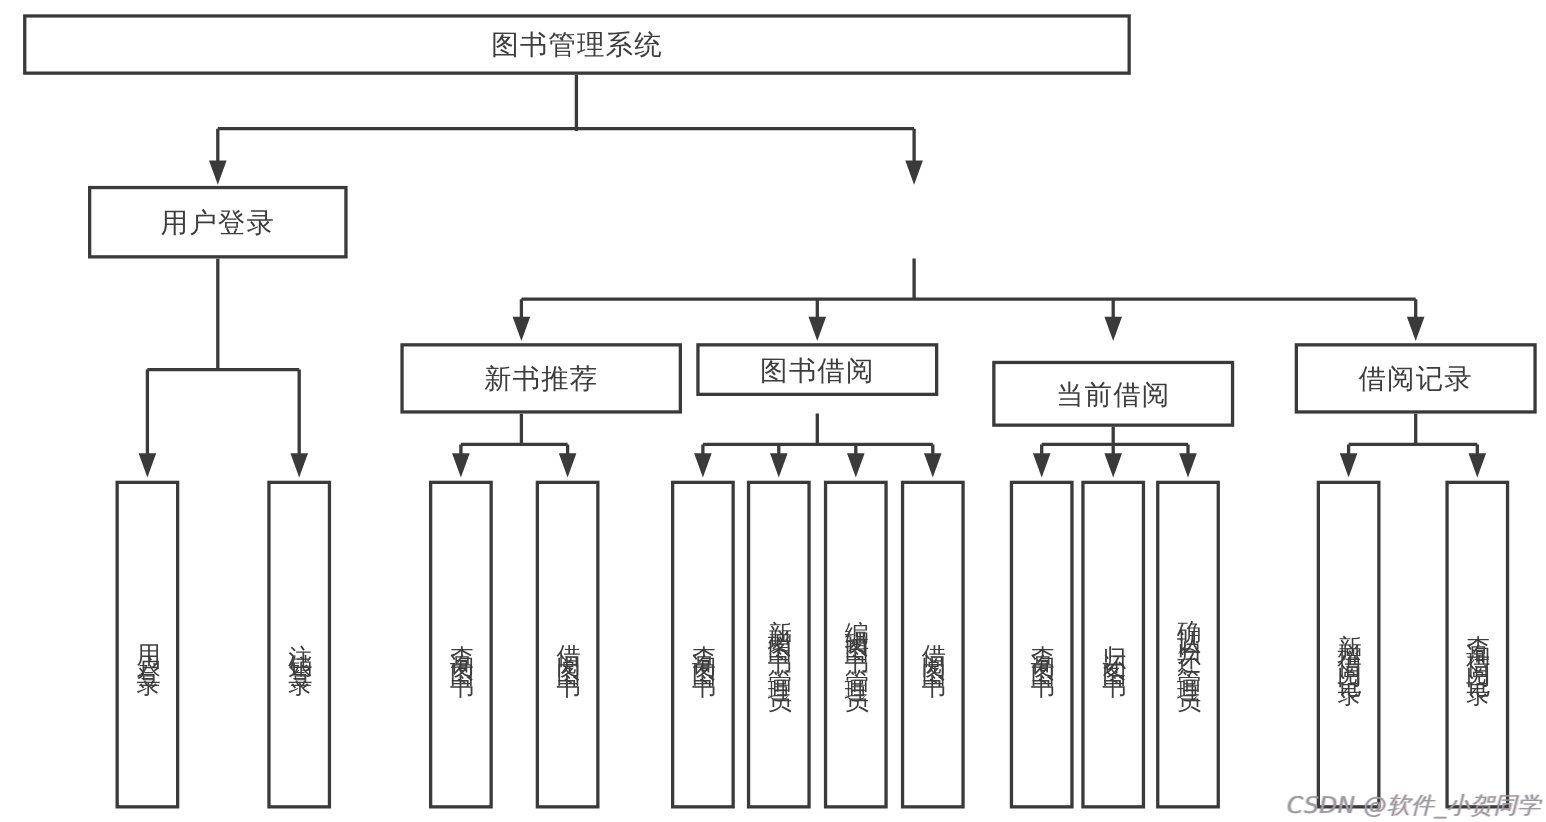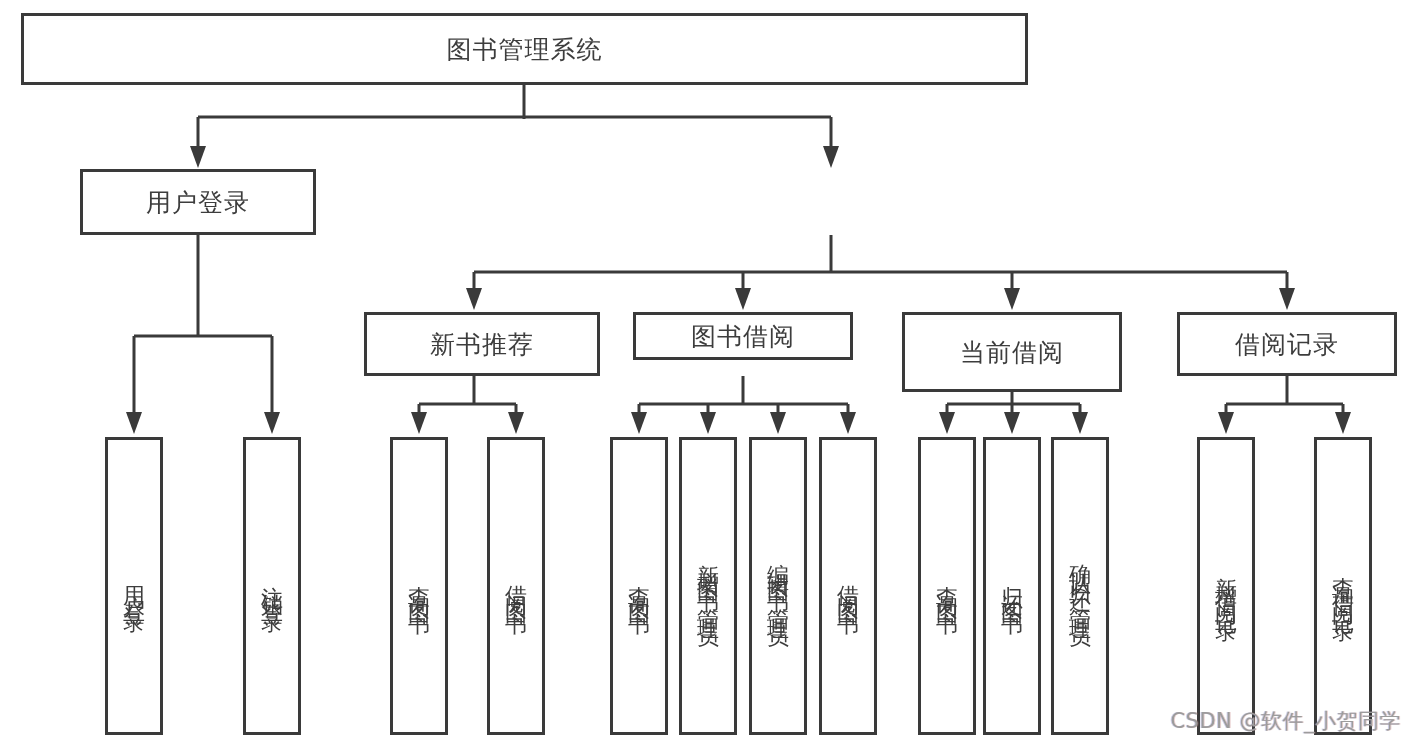--- a/index.html
+++ b/index.html
@@ -47,27 +47,28 @@
     writing-mode: vertical-rl;
     text-orientation: mixed;
     font-size: 22px;
     letter-spacing: 9px;
     color: var(--text);
     line-height: 1;
   }
   .watermark {
     position: absolute;
     right: 4px;
-    bottom: 12px;
+    bottom: 1px;
     font-size: 21px;
     color: var(--wm);
     letter-spacing: 0.5px;
     z-index: 3;
     text-shadow: 1px 0 rgba(190,120,120,0.35), -1px 0 rgba(120,120,190,0.35);
     white-space: nowrap;
+    font-style: italic;
   }
 </style>
 </head>
 <body>
 
 <div class="canvas">
 
   <svg class="connectors" viewBox="0 0 1405 747" xmlns="http://www.w3.org/2000/svg">
 
     <path d="M524 68 V119 M198 117 H831 M198 117 V150 M831 117 V150"></path>
@@ -97,35 +98,35 @@
     <path d="M1012 376 V404 M947 404 H1080 M947 404 V414 M1012 404 V414 M1080 404 V414"></path>
     <polygon points="939,412 955,412 947,434"></polygon>
     <polygon points="1004,412 1020,412 1012,434"></polygon>
     <polygon points="1072,412 1088,412 1080,434"></polygon>
 
     <path d="M1287 376 V404 M1226 404 H1343 M1226 404 V414 M1343 404 V414"></path>
     <polygon points="1218,412 1234,412 1226,434"></polygon>
     <polygon points="1335,412 1351,412 1343,434"></polygon>
   </svg>
 
-  <div class="node" style="left:21px;top:13px;width:1007px;height:72px">
+  <div class="node" style="left:21px;top:13px;width:1007px;height:55px">
     <span class="hlabel">图书管理系统</span>
   </div>
 
   <div class="node" style="left:80px;top:169px;width:236px;height:66px">
     <span class="hlabel">用户登录</span>
   </div>
 
-  <div class="node" style="left:364px;top:312px;width:236px;height:64px">
+  <div class="node" style="left:364px;top:312px;width:256px;height:64px">
     <span class="hlabel">新书推荐</span>
   </div>
   <div class="node" style="left:633px;top:312px;width:220px;height:48px">
     <span class="hlabel">图书借阅</span>
   </div>
-  <div class="node" style="left:902px;top:312px;width:220px;height:80px">
+  <div class="node" style="left:902px;top:328px;width:220px;height:60px">
     <span class="hlabel">当前借阅</span>
   </div>
   <div class="node" style="left:1177px;top:312px;width:220px;height:64px">
     <span class="hlabel">借阅记录</span>
   </div>
 
   <div class="node vnode" style="left:105px;top:437px">
     <span class="vlabel">用户登录</span>
   </div>
   <div class="node vnode" style="left:243px;top:437px">

